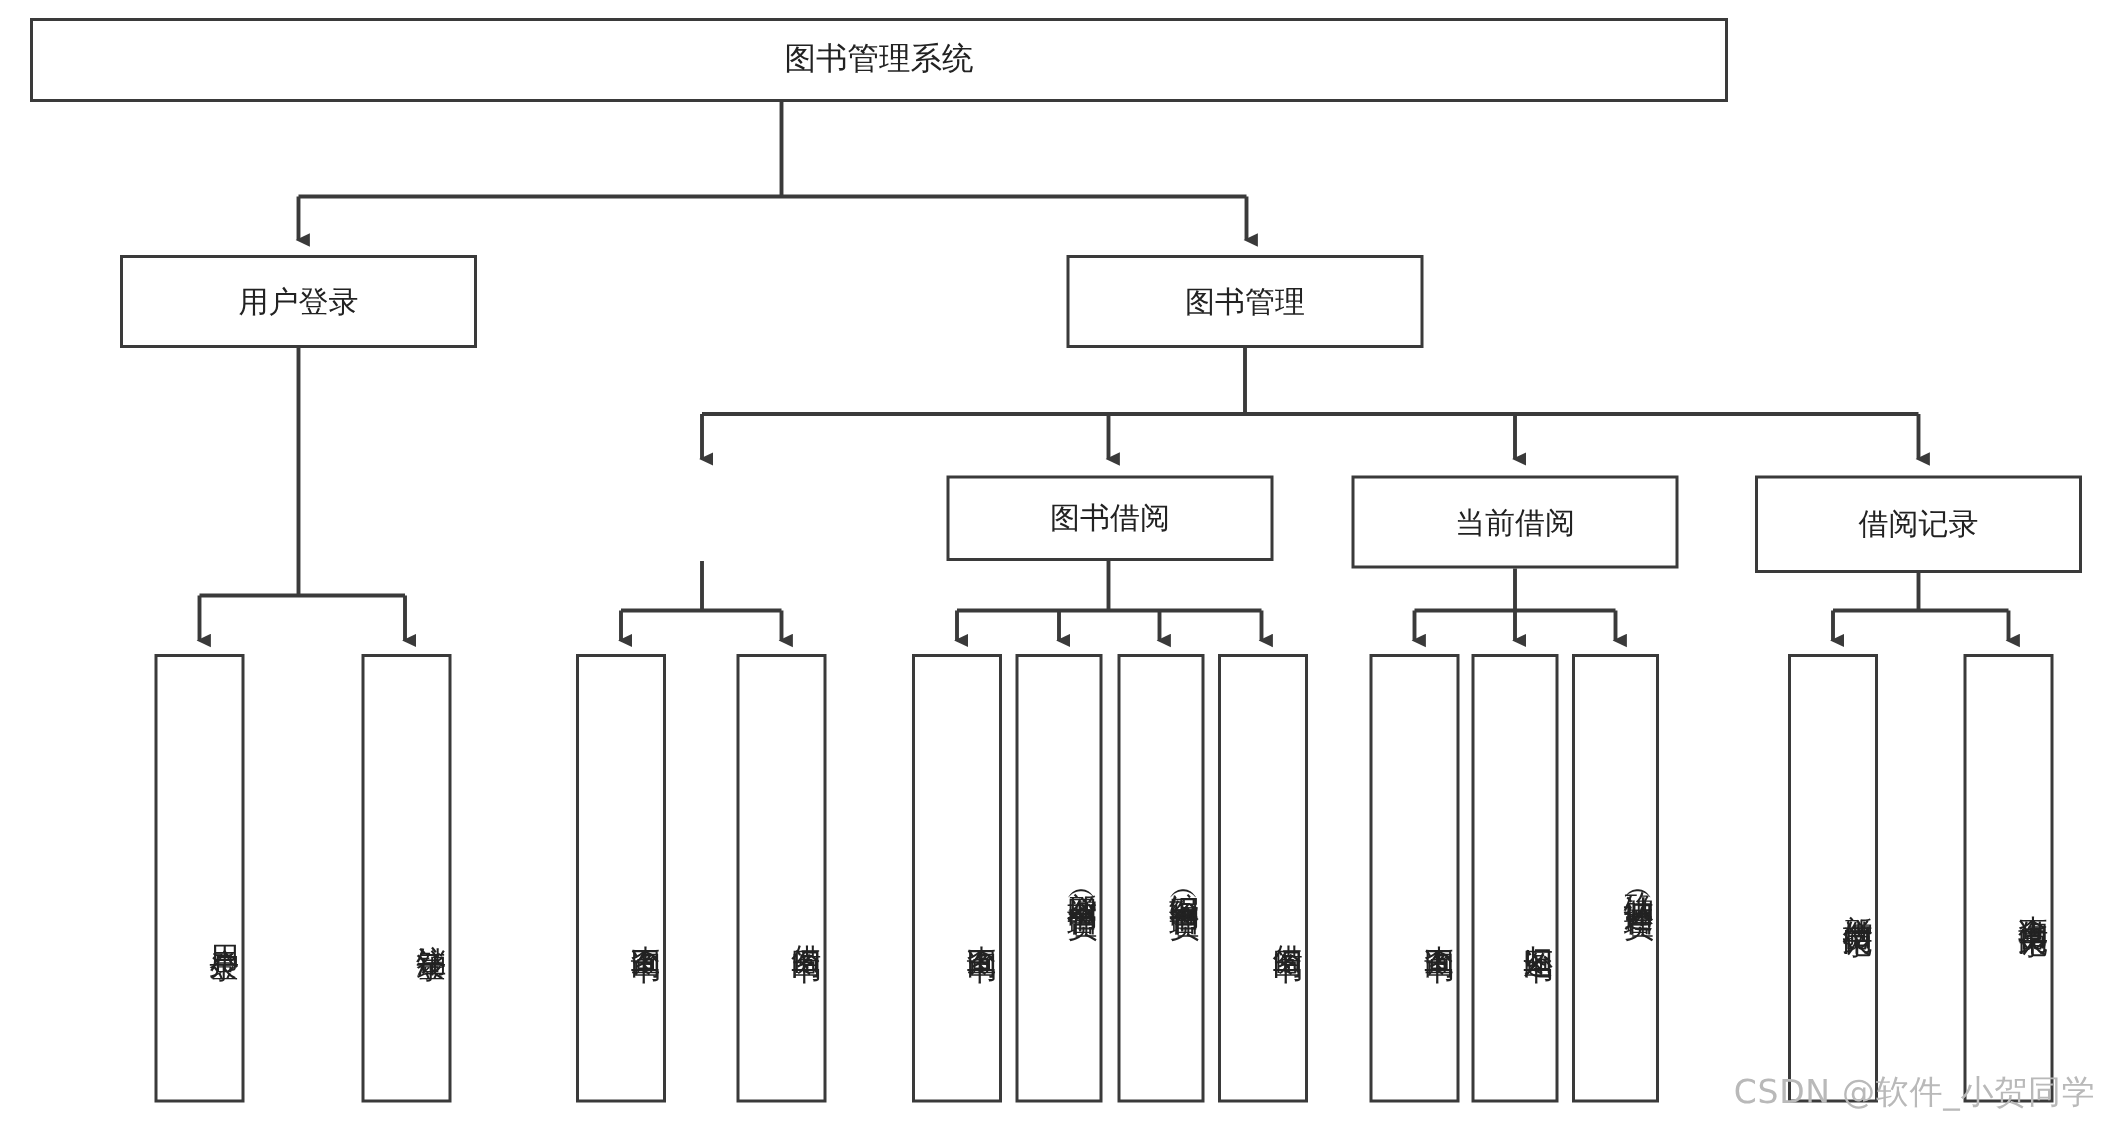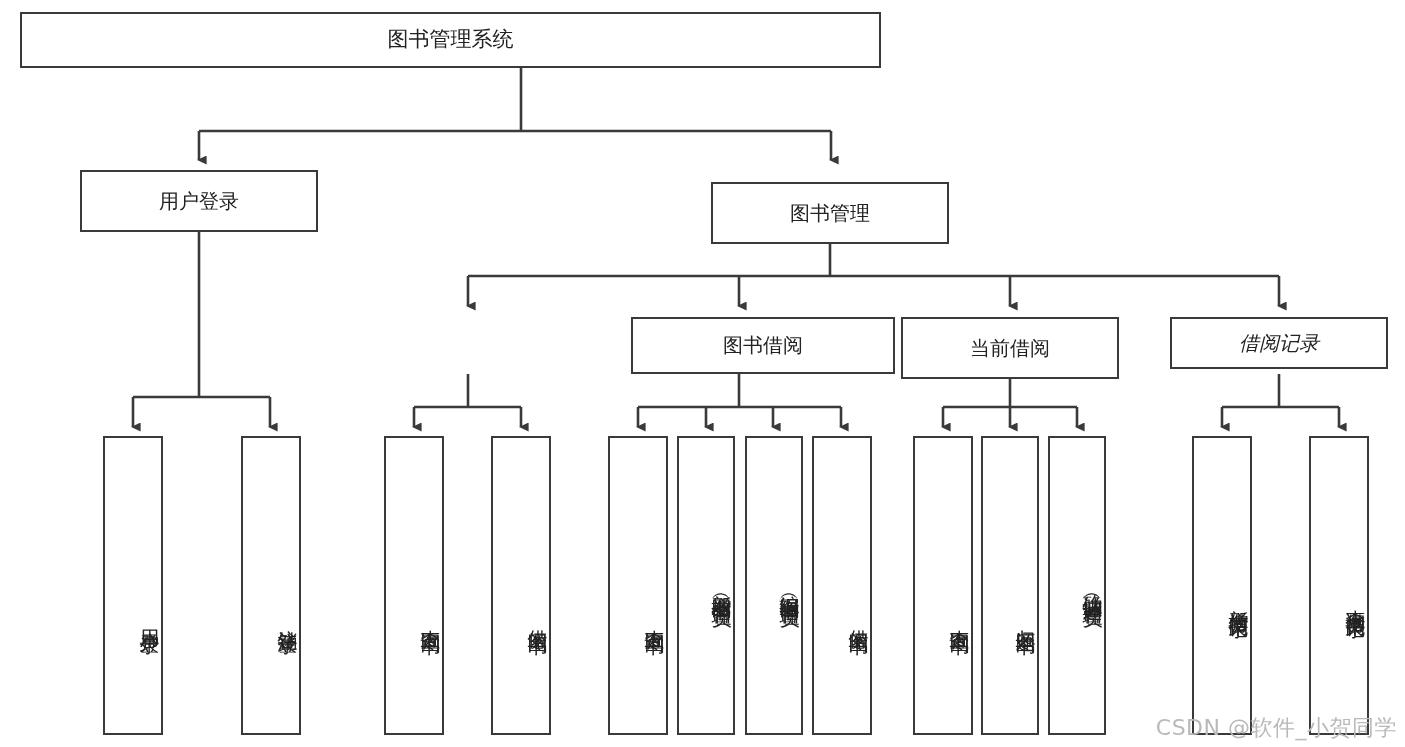--- a/index.html
+++ b/index.html
@@ -117,28 +117,28 @@
       <path d="M1010,407 L1010,427" marker-end="url(#arrow)"></path>
       <path d="M1077,407 L1077,427" marker-end="url(#arrow)"></path>
 
       <path d="M1279,374 L1279,407"></path>
       <path d="M1222,407 L1339,407"></path>
       <path d="M1222,407 L1222,427" marker-end="url(#arrow)"></path>
       <path d="M1339,407 L1339,427" marker-end="url(#arrow)"></path>
     </g>
   </svg>
 
-  <div class="node root" style="left:20px; top:12px; width:861px; height:56px;">图书管理系统</div>
+  <div class="node root" style="left:20px; top:12px; width:1132px; height:56px;">图书管理系统</div>
 
   <div class="node lvl2" style="left:80px; top:170px; width:238px; height:62px;">用户登录</div>
-  <div class="node lvl2" style="left:711px; top:170px; width:238px; height:62px;margin-top:12px;">图书管理</div>
+  <div class="node lvl2" style="left:711px; top:170px; width:238px; height:62px;">图书管理</div>
 
-  <div class="node lvl3" style="left:631px; top:317px; width:264px; height:57px;">图书借阅</div>
+  <div class="node lvl3" style="left:631px; top:317px; width:218px; height:57px;">图书借阅</div>
   <div class="node lvl3" style="left:901px; top:317px; width:218px; height:62px;">当前借阅</div>
-  <div class="node lvl3" style="left:1170px; top:317px; width:218px; height:52px;font-style:italic;">借阅记录</div>
+  <div class="node lvl3" style="left:1170px; top:317px; width:218px; height:65px;">借阅记录</div>
 
   <div class="node leaf" style="left:103px; top:436px; width:60px; height:299px; padding-top:64px;">用户登录</div>
   <div class="node leaf" style="left:241px; top:436px; width:60px; height:299px; padding-top:64px;">注销登录</div>
 
   <div class="node leaf" style="left:384px; top:436px; width:60px; height:299px; padding-top:64px;">查询图书</div>
   <div class="node leaf" style="left:491px; top:436px; width:60px; height:299px; padding-top:64px;">借阅图书</div>
 
   <div class="node leaf" style="left:608px; top:436px; width:60px; height:299px; padding-top:64px;">查询图书</div>
   <div class="node leaf tall" style="left:677px; top:436px; width:58px; height:299px; padding-top:4px;">新增图书（管理员）</div>
   <div class="node leaf tall" style="left:745px; top:436px; width:58px; height:299px; padding-top:4px;">编辑图书（管理员）</div>

